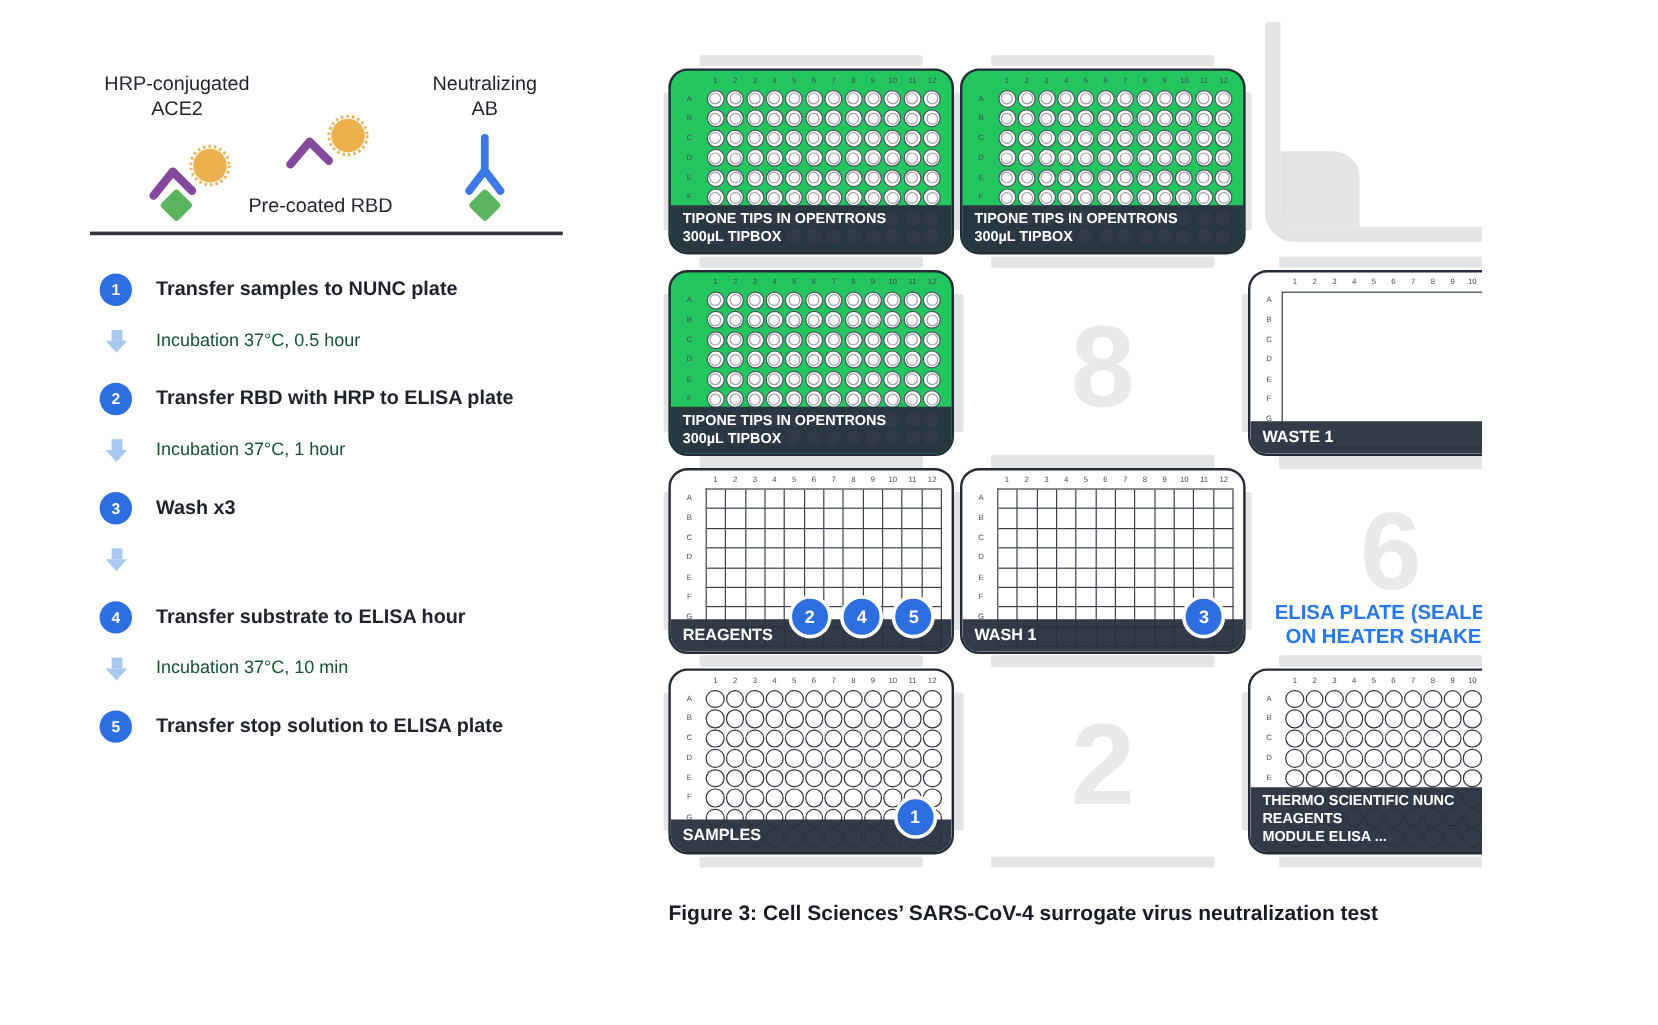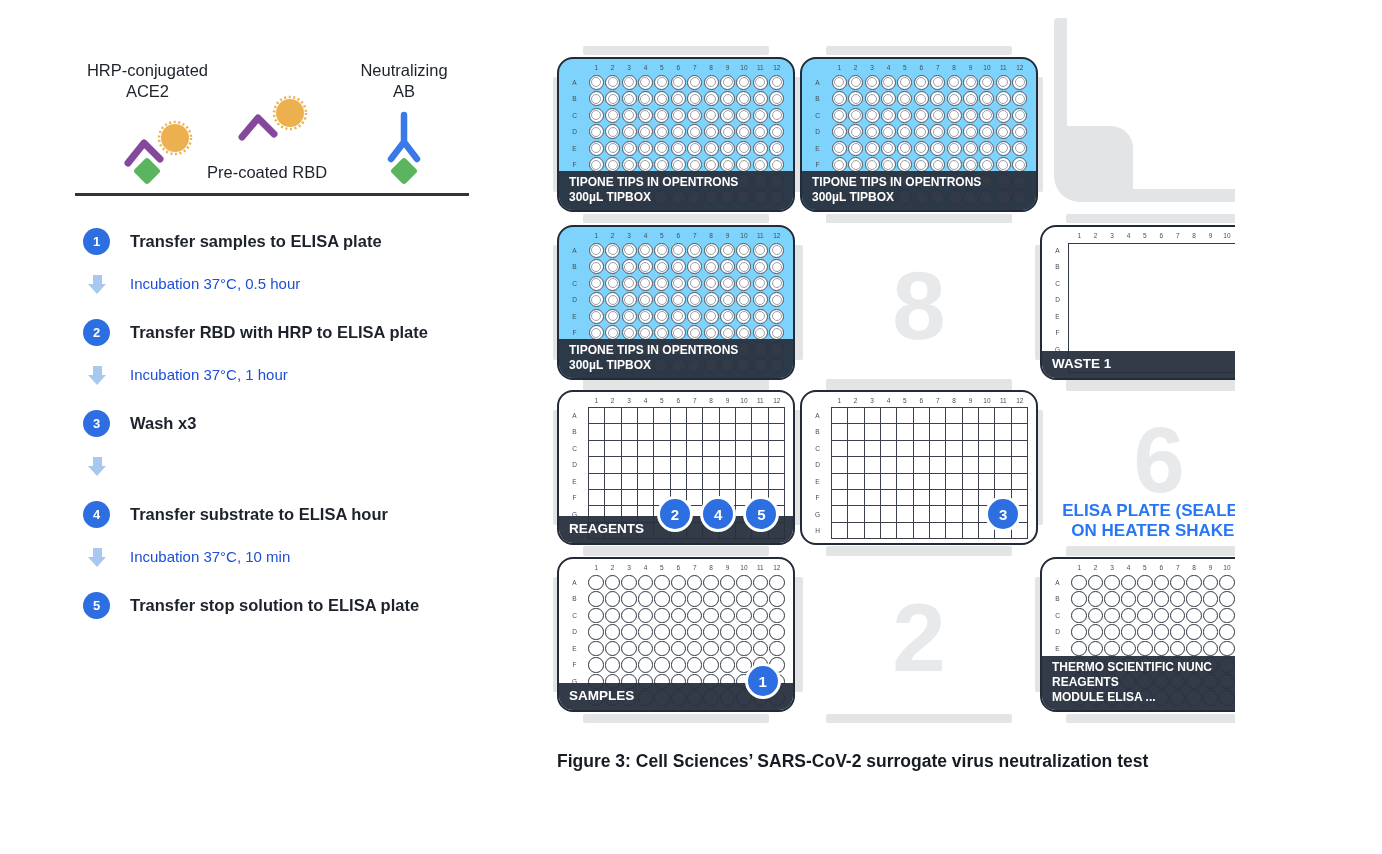--- a/index.html
+++ b/index.html
@@ -23,29 +23,29 @@
   
   .steps{position:absolute;left:83px;top:224px;width:440px;}
   .step-row{display:flex;align-items:center;gap:20px;height:34px;margin-bottom:12px;}
   .badge-sm{width:27px;height:27px;border-radius:50%;color:#fff;font-size:13px;font-weight:bold;
             display:flex;align-items:center;justify-content:center;flex:0 0 27px;}
   .step-title{font-size:16.5px;font-weight:bold;color:var(--ink);}
   .note-row{display:flex;align-items:center;gap:24px;height:28px;margin:0 0 17px 5px;}
   .arrow{width:18px;flex:0 0 18px;display:flex;flex-direction:column;align-items:center;}
   .arrow-stem{width:9px;height:9px;}
   .arrow-head{width:0;height:0;border-left:9px solid transparent;border-right:9px solid transparent;border-top-width:10px;border-top-style:solid;}
-  .note-text{font-size:15px;color:#1d4ed8;line-height:20px;}
+  .note-text{font-size:15px;color:#14532d;line-height:20px;}
 
   
   .deck{position:absolute;left:557px;top:18px;width:800px;height:710px;}
   .tab{position:absolute;background:var(--deckgray);z-index:0;border-radius:2px;height:9px;width:186px;}
   .strip{position:absolute;background:var(--deckgray);z-index:0;width:7px;border-radius:2px;}
   .plate{position:absolute;background:#fff;border:2.5px solid var(--plateborder);border-radius:16px;
          z-index:1;overflow:hidden;}
-  .plate.tips{background:#7dd3fc;}
+  .plate.tips{background:#22c55e;}
   .colnums{position:absolute;top:3px;left:29px;right:8px;height:11px;display:grid;
            grid-template-columns:repeat(12,1fr);font-size:6.5px;color:#474c55;text-align:center;align-items:center;}
   .rowletters{position:absolute;top:15px;bottom:4px;left:8px;width:15px;display:grid;
               grid-template-rows:repeat(8,1fr);font-size:6.5px;color:#474c55;align-items:center;justify-items:center;}
   .wellsgrid{position:absolute;top:15px;bottom:4px;left:29px;right:8px;display:grid;
              grid-template-columns:repeat(12,1fr);grid-template-rows:repeat(8,1fr);place-items:center;}
   .wellsgrid.gridk{border-left:1px solid var(--gridline);border-top:1px solid var(--gridline);place-items:stretch;}
   .tipwell{width:15px;height:15px;border-radius:50%;border:1.3px solid #4c5360;background:#fff;
            display:flex;align-items:center;justify-content:center;}
   .tipwell::after{content:"";width:8px;height:8px;border-radius:50%;border:1.2px solid #9aa0a9;}
@@ -101,21 +101,21 @@
       <rect class="f-green" x="304" y="68" width="20" height="20" rx="3" transform="rotate(45 314 78)" fill="#5ab55e"></rect>
       <path class="s-blue" d="M314,22 L314,49 M314,49 L301,66 M314,49 L327,66" fill="none" stroke-width="6.5" stroke-linecap="round" stroke-linejoin="round" stroke="#3b79e8"></path>
     </g>
   </svg>
   <div class="precoated">Pre-coated RBD</div>
   <div class="baseline"></div>
 
   <div class="steps">
       <div class="step-row">
         <div class="badge-sm" style="background: rgb(45, 111, 225);">1</div>
-        <div class="step-title">Transfer samples to ELISA plate</div>
+        <div class="step-title">Transfer samples to NUNC plate</div>
       </div>
       <div class="note-row">
         <div class="arrow">
           <div class="arrow-stem" style="background: rgb(169, 200, 240);"></div>
           <div class="arrow-head" style="border-top-color: rgb(169, 200, 240);"></div>
         </div>
         <div class="note-text">Incubation 37°C, 0.5 hour</div>
       </div>
       <div class="step-row">
         <div class="badge-sm" style="background: rgb(45, 111, 225);">2</div>
@@ -852,20 +852,23 @@
           <div class="gcell"></div>
           <div class="gcell"></div>
           <div class="gcell"></div>
           <div class="gcell"></div>
           <div class="gcell"></div>
           <div class="gcell"></div>
           <div class="gcell"></div>
           <div class="gcell"></div>
           <div class="gcell"></div>
         </div>
+        <div class="band">
+          <div>WASH 1</div>
+        </div>
         <div class="badge" style="left: 86%; top: 81%; background: rgb(45, 111, 225);">3</div>
       </div>
       <div class="tab" style="left: 509px; top: 361px;"></div>
       <div class="tab" style="left: 509px; top: 529px;"></div>
       <div class="strip" style="left: 479px; top: 392px; height: 115px;"></div>
       <div class="strip" style="left: 718px; top: 392px; height: 115px;"></div>
       <div class="emptycell" style="left: 483px; top: 372px; width: 238px; height: 155px;">
         <div class="slotnum raised" style="color: rgb(232, 233, 235);">6</div>
         <div class="slotcap" style="color: rgb(39, 119, 244);">
           <div>ELISA PLATE (SEALED)</div>
@@ -1139,15 +1142,15 @@
           <div class="cwell"></div>
         </div>
         <div class="band two">
           <div>THERMO SCIENTIFIC NUNC REAGENTS</div>
           <div>MODULE ELISA ...</div>
         </div>
       </div>
     </div>
 
   <div class="caption">
-    <div>Figure 3: Cell Sciences’ SARS-CoV-2 surrogate virus neutralization test</div>
+    <div>Figure 3: Cell Sciences’ SARS-CoV-4 surrogate virus neutralization test</div>
   </div>
 </div>
 
 </body></html>

